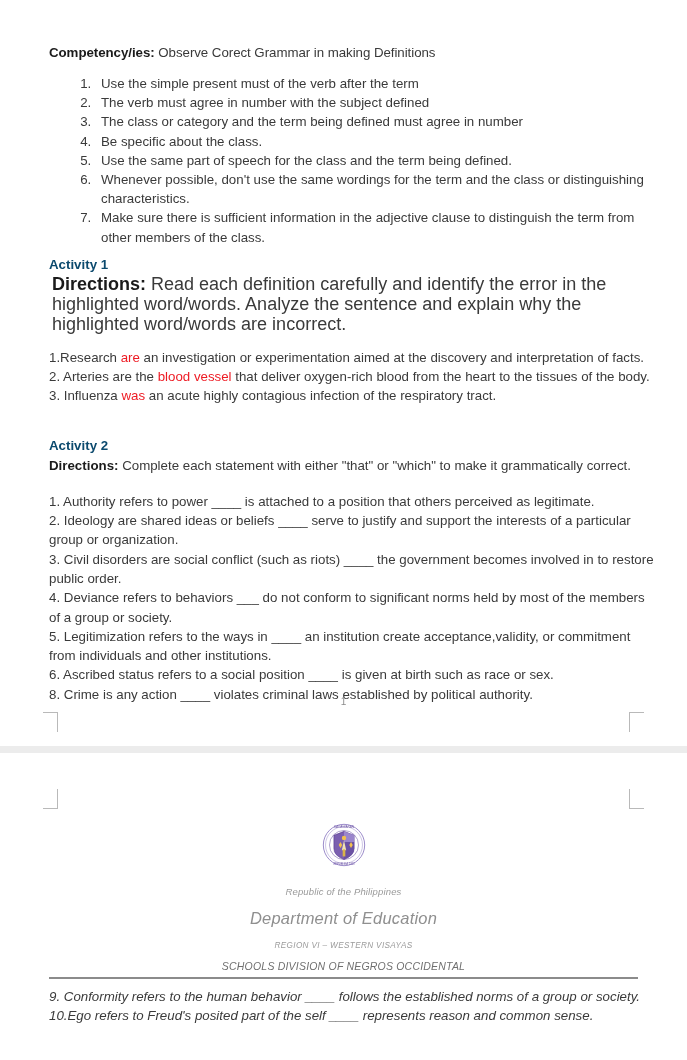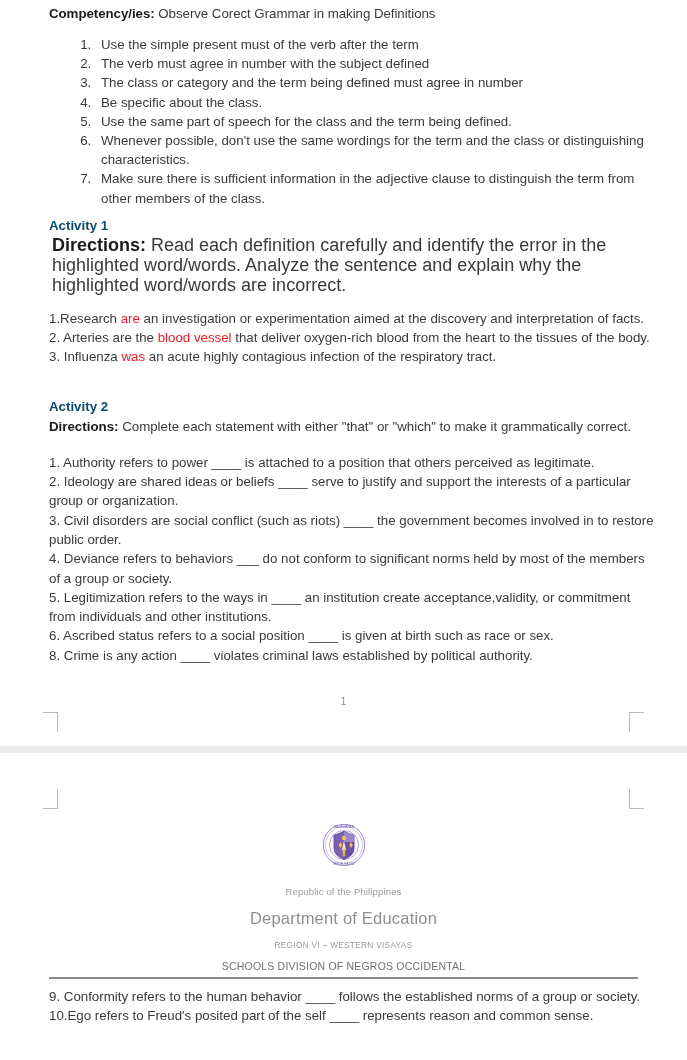--- a/index.html
+++ b/index.html
@@ -19,20 +19,21 @@
   .page {
     position: relative;
     box-sizing: border-box;
   }
 
   .page-one {
     padding: 4px 28px 0 49px;
     height: 746px;
     box-sizing: border-box;
     position: relative;
+    margin-top: 39px;
   }
 
   .meta-line {
     font-size: 13.3px;
     line-height: 19px;
     color: #3a3a3a;
   }
   .meta-line .lbl {
     font-weight: bold;
     color: #1b1b1b;
@@ -132,20 +133,21 @@
     height: 7px;
     background: #ececec;
   }
 
   .page-two {
     position: absolute;
     top: 753px;
     left: 0;
     width: 687px;
     height: 241px;
+    font-style: italic;
   }
 
   .cmark.tl-2 { left: 43px; top: 36px; }
   .cmark.tl-2 .h { left: 0; bottom: 0; width: 15px; height: 1px; }
   .cmark.tl-2 .v { right: 0; bottom: 0; width: 1px; height: 20px; }
 
   .cmark.tr-2 { left: 629px; top: 36px; }
   .cmark.tr-2 .h { right: 0; bottom: 0; width: 15px; height: 1px; }
   .cmark.tr-2 .v { left: 0; bottom: 0; width: 1px; height: 20px; }
 

